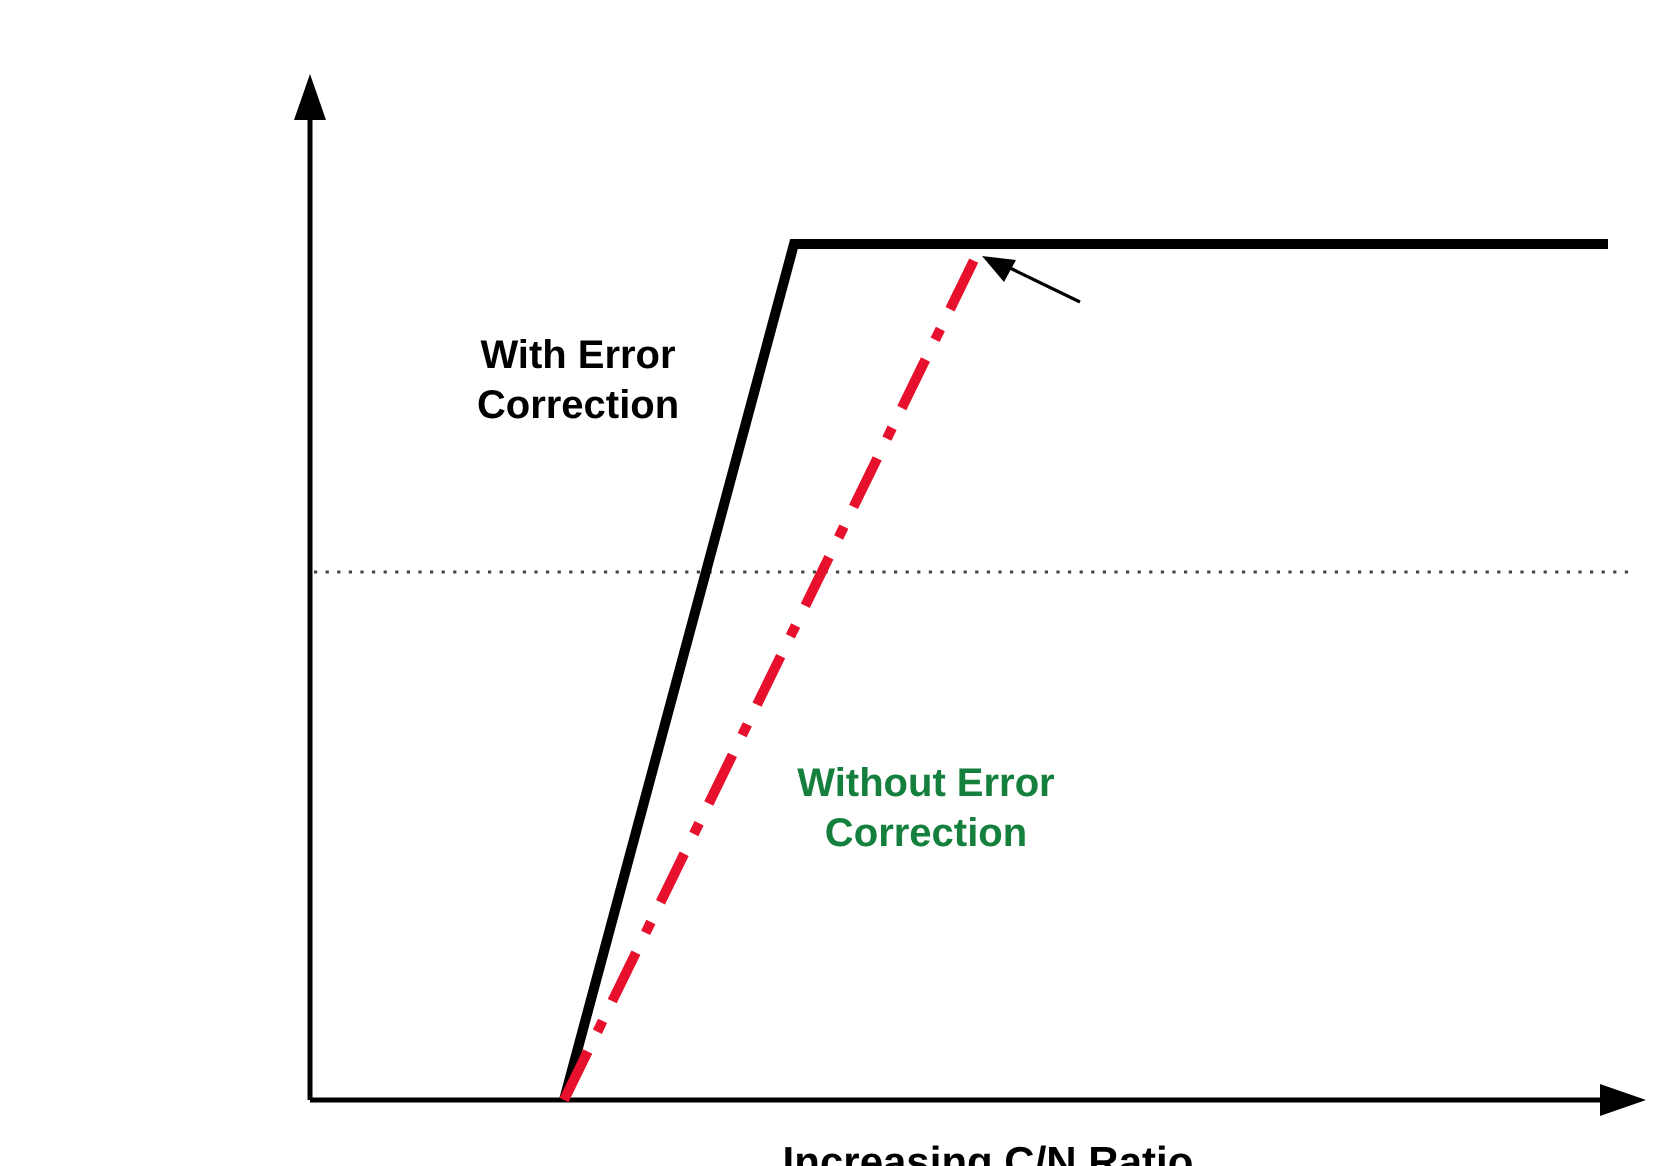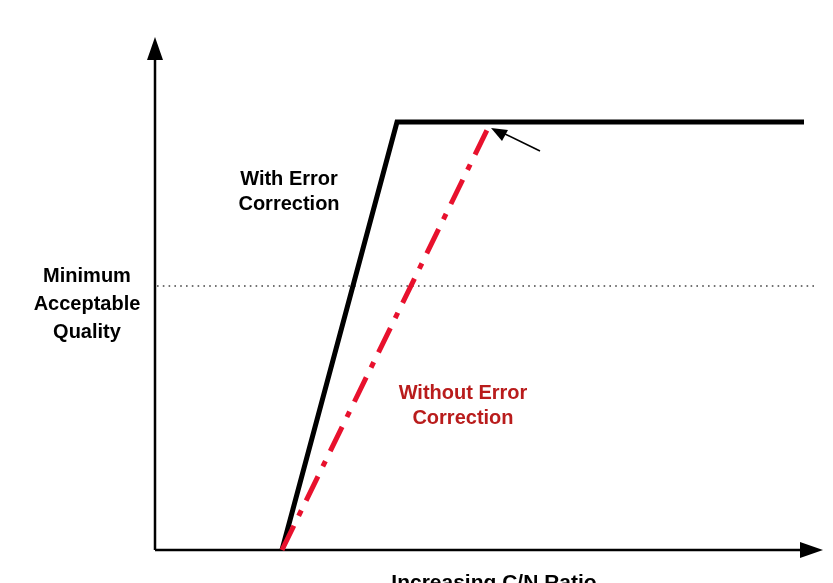--- a/index.html
+++ b/index.html
@@ -51,22 +51,19 @@
 
     <polyline class="curve-dashdot" stroke="#E8112D" points="282,530 488,108"></polyline>
 
     <polyline class="anno-line" stroke="#000000" points="540,131 505,114"></polyline>
     <polygon fill="#000000" points="491,108 508,110 502,121"></polygon>
   </svg>
 
   <div class="lbl lbl-with-error">With Error
 Correction</div>
 
-  <div class="lbl lbl-min-quality">Minimum
-Acceptable
-Quality</div>
 
 
-  <div class="lbl lbl-without-error" style="color: #b91c1c;">Without Error
+  <div class="lbl lbl-without-error" style="color: #15803d;">Without Error
 Correction</div>
 
   <div class="lbl lbl-x-axis">Increasing C/N Ratio</div>
 </div>
 
 </body></html>

